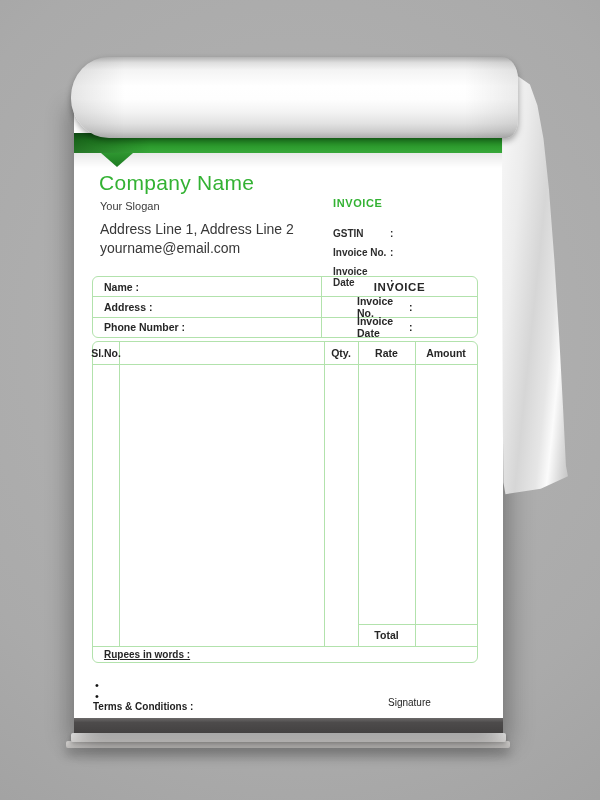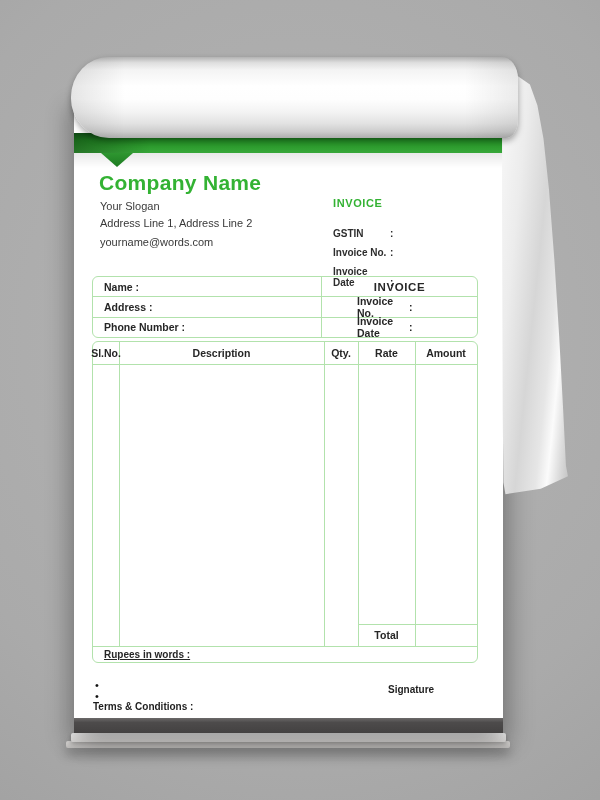--- a/index.html
+++ b/index.html
@@ -32,24 +32,24 @@
     background:linear-gradient(180deg,#b3b3b3 0%,#dedede 7%,#f4f4f4 16%,#ffffff 36%,#fefefe 52%,#f3f3f3 68%,#e2e2e2 82%,#cdcdcd 92%,#aeaeae 100%);
     box-shadow:0 3px 6px rgba(0,0,0,.35);}
   .roll::before{content:"";position:absolute;inset:0;border-radius:inherit;
     background:linear-gradient(90deg,rgba(0,0,0,.10),rgba(255,255,255,0) 12%,rgba(255,255,255,0) 88%,rgba(0,0,0,.08));}
   
   .drape{position:absolute;left:500px;top:76px;width:68px;height:419px;z-index:3;
     clip-path:polygon(3% .5%,26% 0%,44% 2%,55% 7%,64% 15%,72% 27%,80% 44%,87% 62%,93% 80%,97% 93%,100% 95.5%,60% 98.5%,8% 99.8%,5% 97%,4% 80%,3% 30%);
     background:linear-gradient(96deg,#fafafa 0%,#ececec 28%,#d6d6d6 52%,#e6e6e6 70%,#fbfbfb 80%,#dcdcdc 90%,#c1c1c1 100%);
     filter:drop-shadow(4px 4px 5px rgba(0,0,0,.18));}
   
-  .company-name{position:absolute;left:25px;top:75px;font-size:21px;font-weight:bold;
+  .company-name{position:absolute;left:25px;top:75px;font-size:21px;font-weight:normal;
     color:var(--brand-green,#33b233);letter-spacing:.3px;}
   .slogan{position:absolute;left:26px;top:104px;font-size:11px;color:#3c3c3c;}
-  .contact{position:absolute;left:26px;top:118px;font-size:11px;color:#383838;line-height:19px;}
+  .contact{position:absolute;left:26px;top:124px;font-size:14px;color:#383838;line-height:19px;}
   .meta{position:absolute;left:259px;top:101px;}
   .meta-title{font-size:11px;font-weight:bold;color:var(--brand-green,#33b233);letter-spacing:.6px;margin-bottom:9px;}
   .meta-row{font-size:10px;font-weight:bold;color:#2d2d2d;height:19px;}
   .meta-row .lbl{display:inline-block;width:57px;margin-top:10px;}
   
   .bill{position:absolute;left:18px;top:180px;width:386px;height:62px;box-sizing:border-box;
     border:1px solid var(--table-green,#b2e2ac);border-radius:6px;display:flex;flex-direction:column;
     font-size:10.5px;font-weight:bold;color:#262626;}
   .bill-row{flex:1;display:flex;min-height:0;}
   .bill-row + .bill-row{border-top:1px solid var(--table-green,#b2e2ac);gap:28px;}
@@ -65,21 +65,21 @@
   .items .vline{position:absolute;top:0;height:304px;width:0;border-left:1px solid var(--table-green,#b2e2ac);}
   .items .hline{position:absolute;left:0;width:100%;border-top:1px solid var(--table-green,#b2e2ac);}
   .items .hline.total-line{left:265px;width:119px;}
   .items .col{position:absolute;top:0;height:22px;display:flex;align-items:center;justify-content:center;}
   .items .total-label{position:absolute;left:265px;top:282px;width:57px;height:22px;
     display:flex;align-items:center;justify-content:center;}
   .items .rupees{position:absolute;left:11px;top:304px;height:16px;display:flex;align-items:center;font-size:10px;text-decoration:underline;}
   
   .terms{position:absolute;left:19px;top:570px;font-size:10px;font-weight:bold;color:#1e1e1e;margin-top:35px;}
   .bullet{position:absolute;left:21px;font-size:11px;line-height:10px;color:#111;}
-  .signature{position:absolute;left:314px;top:588px;font-size:10px;font-weight:bold;color:#1e1e1e;text-align:center;}
+  .signature{position:absolute;left:314px;top:601px;font-size:10px;font-weight:normal;color:#1e1e1e;text-align:center;}
   .footer-bar{position:absolute;left:0;bottom:0;width:100%;height:15px;
     background:linear-gradient(180deg,#6b6969 0%,var(--footer-gray,#4d4b4b) 30%,#434141 100%);}
 </style>
 </head>
 <body>
 
 <div class="stage">
 
   <div class="back-board"></div>
   <div class="sheet-edge"></div>
@@ -87,21 +87,21 @@
   <div class="page">
 
     <div class="band"></div>
     <div class="band-shadow"></div>
     <div class="notch"></div>
 
     <div class="company-name">Company Name</div>
     <div class="slogan">Your Slogan</div>
     <div class="contact">
       <div>Address Line 1, Address Line 2</div>
-      <div>yourname@words.com</div>
+      <div>yourname@email.com</div>
     </div>
 
     <div class="meta">
       <div class="meta-title">INVOICE</div>
       <div class="meta-row">
         <span class="lbl">GSTIN</span><span>:</span>
       </div>
       <div class="meta-row">
         <span class="lbl">Invoice No.</span><span>:</span>
       </div>
@@ -134,21 +134,20 @@
     <div class="items">
       <div class="vline" style="left:26px"></div>
       <div class="vline" style="left:231px"></div>
       <div class="vline" style="left:265px"></div>
       <div class="vline" style="left:322px"></div>
       <div class="hline" style="top:22px"></div>
       <div class="hline total-line" style="top:282px"></div>
       <div class="hline" style="top:304px"></div>
 
       <div class="col" style="left:0;width:26px">Sl.No.</div>
-      <div class="col" style="left:26px;width:205px">Description</div>
       <div class="col" style="left:231px;width:34px">Qty.</div>
       <div class="col" style="left:265px;width:57px">Rate</div>
       <div class="col" style="left:322px;width:62px">Amount</div>
 
       <div class="total-label">Total</div>
       <div class="rupees">Rupees in words :</div>
     </div>
 
     <div class="terms">Terms &amp; Conditions :</div>
     <div class="bullet" style="top:584px">•</div>

